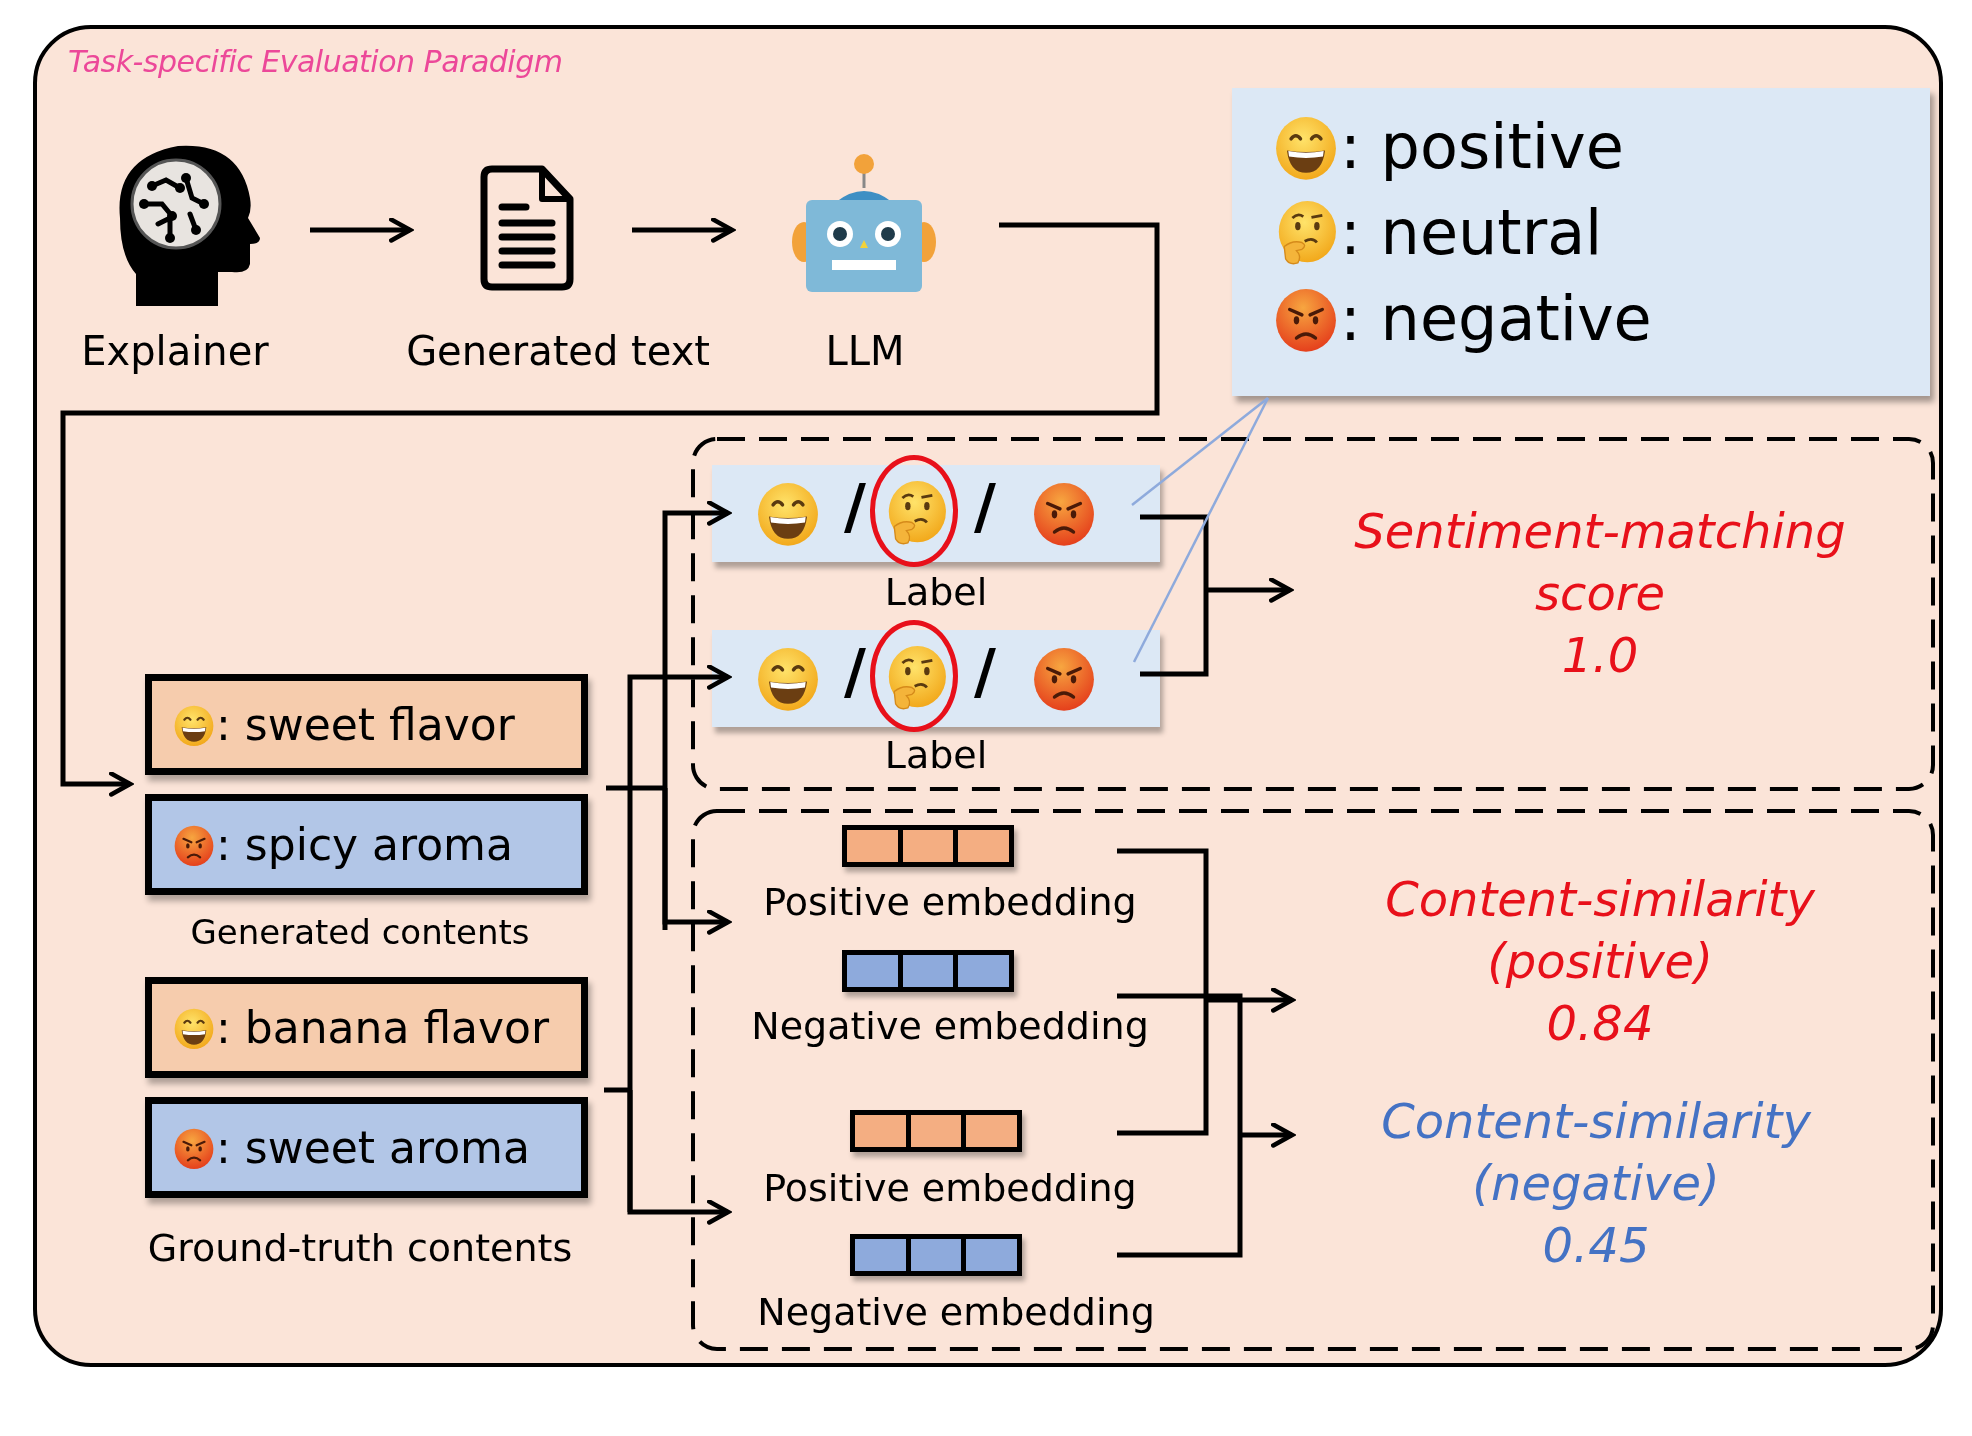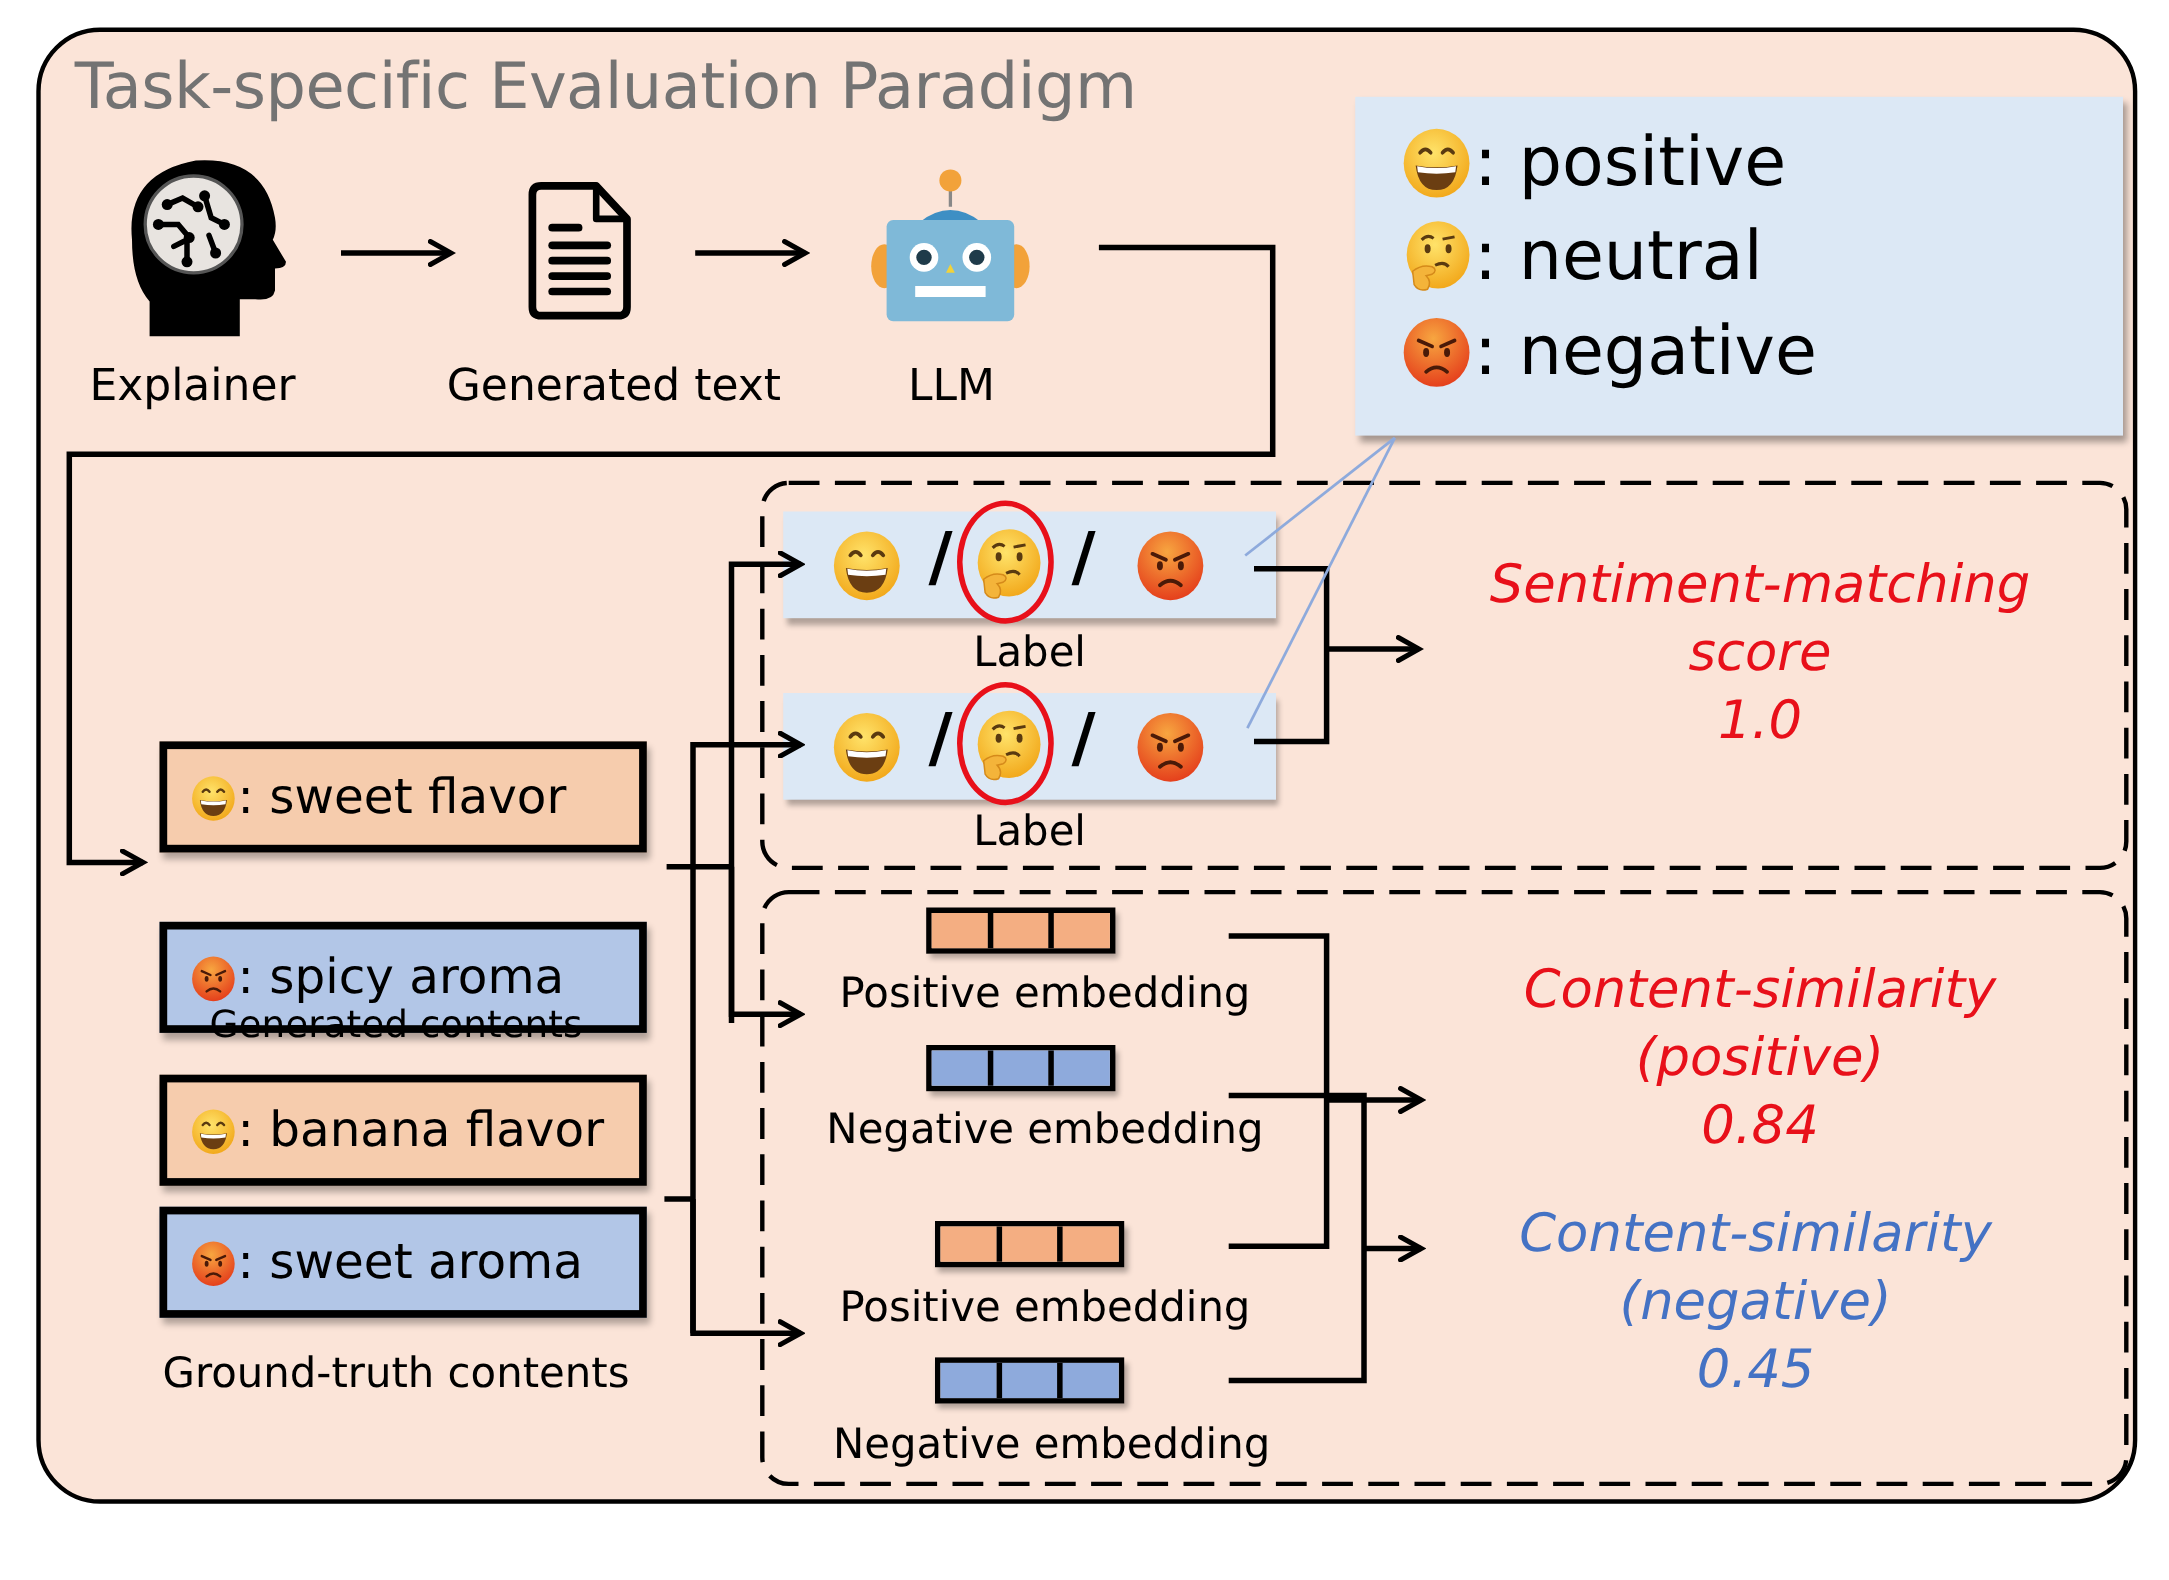--- a/index.html
+++ b/index.html
@@ -1,21 +1,21 @@
 <!DOCTYPE html>
 <html><head>
 <meta charset="utf-8">
 <style>
   html, body { margin:0; padding:0; background:#ffffff; }
   body { width:1972px; height:1436px; position:relative; overflow:hidden;
          font-family: "DejaVu Sans", sans-serif; color:#000; }
   .abs { position:absolute; }
   #frame { left:33px; top:25px; width:1910px; height:1342px; background:#fbe4d8;
            border:4px solid #000; border-radius:58px; box-sizing:border-box; }
-  #title { left:68px; top:44px; font-size:58px; color:#737373;
+  #title { left:68px; top:44px; font-size:30px; font-style:italic; color:#ec4899;
            font-family:"DejaVu Sans", sans-serif; letter-spacing:-0.5px; white-space:nowrap; }
   .cap { font-size:40px; white-space:nowrap; text-align:center; }
   .legend { left:1232px; top:88px; width:698px; height:308px; background:#dce8f5;
             box-shadow:4px 6px 6px rgba(0,0,0,0.35); }
   .legend-row { position:absolute; left:40px; display:flex; align-items:center; font-size:62px; }
   .label-row { background:#dce8f5; box-shadow:3px 6px 5px rgba(0,0,0,0.3); }
   .content-box { border:7px solid #000; box-sizing:border-box; display:flex; align-items:center;
                  padding-left:20px; font-size:44px; box-shadow:3px 6px 6px rgba(0,0,0,0.3); }
   .orange { background:#f6ccad; }
   .blue { background:#b2c6e7; }
@@ -187,21 +187,21 @@
   <div>score</div>
   <div>1.0</div>
 </div>
 
 <div class="abs content-box orange" style="left:145px;top:674px;width:443px;height:101px;">
   <svg width="44" height="46">
       <use href="#ico-grin"></use>
     </svg>
   <span>: sweet flavor</span>
 </div>
-<div class="abs content-box blue" style="left:145px;top:794px;width:443px;height:101px;margin-top:44px;">
+<div class="abs content-box blue" style="left:145px;top:794px;width:443px;height:101px;">
   <svg width="44" height="46">
       <use href="#ico-angry"></use>
     </svg>
   <span>: spicy aroma</span>
 </div>
 <div class="abs cap" style="left:150px;top:912px;width:420px;font-size:34px;">Generated contents</div>
 
 <div class="abs content-box orange" style="left:145px;top:977px;width:443px;height:101px;">
   <svg width="44" height="46">
       <use href="#ico-grin"></use>

